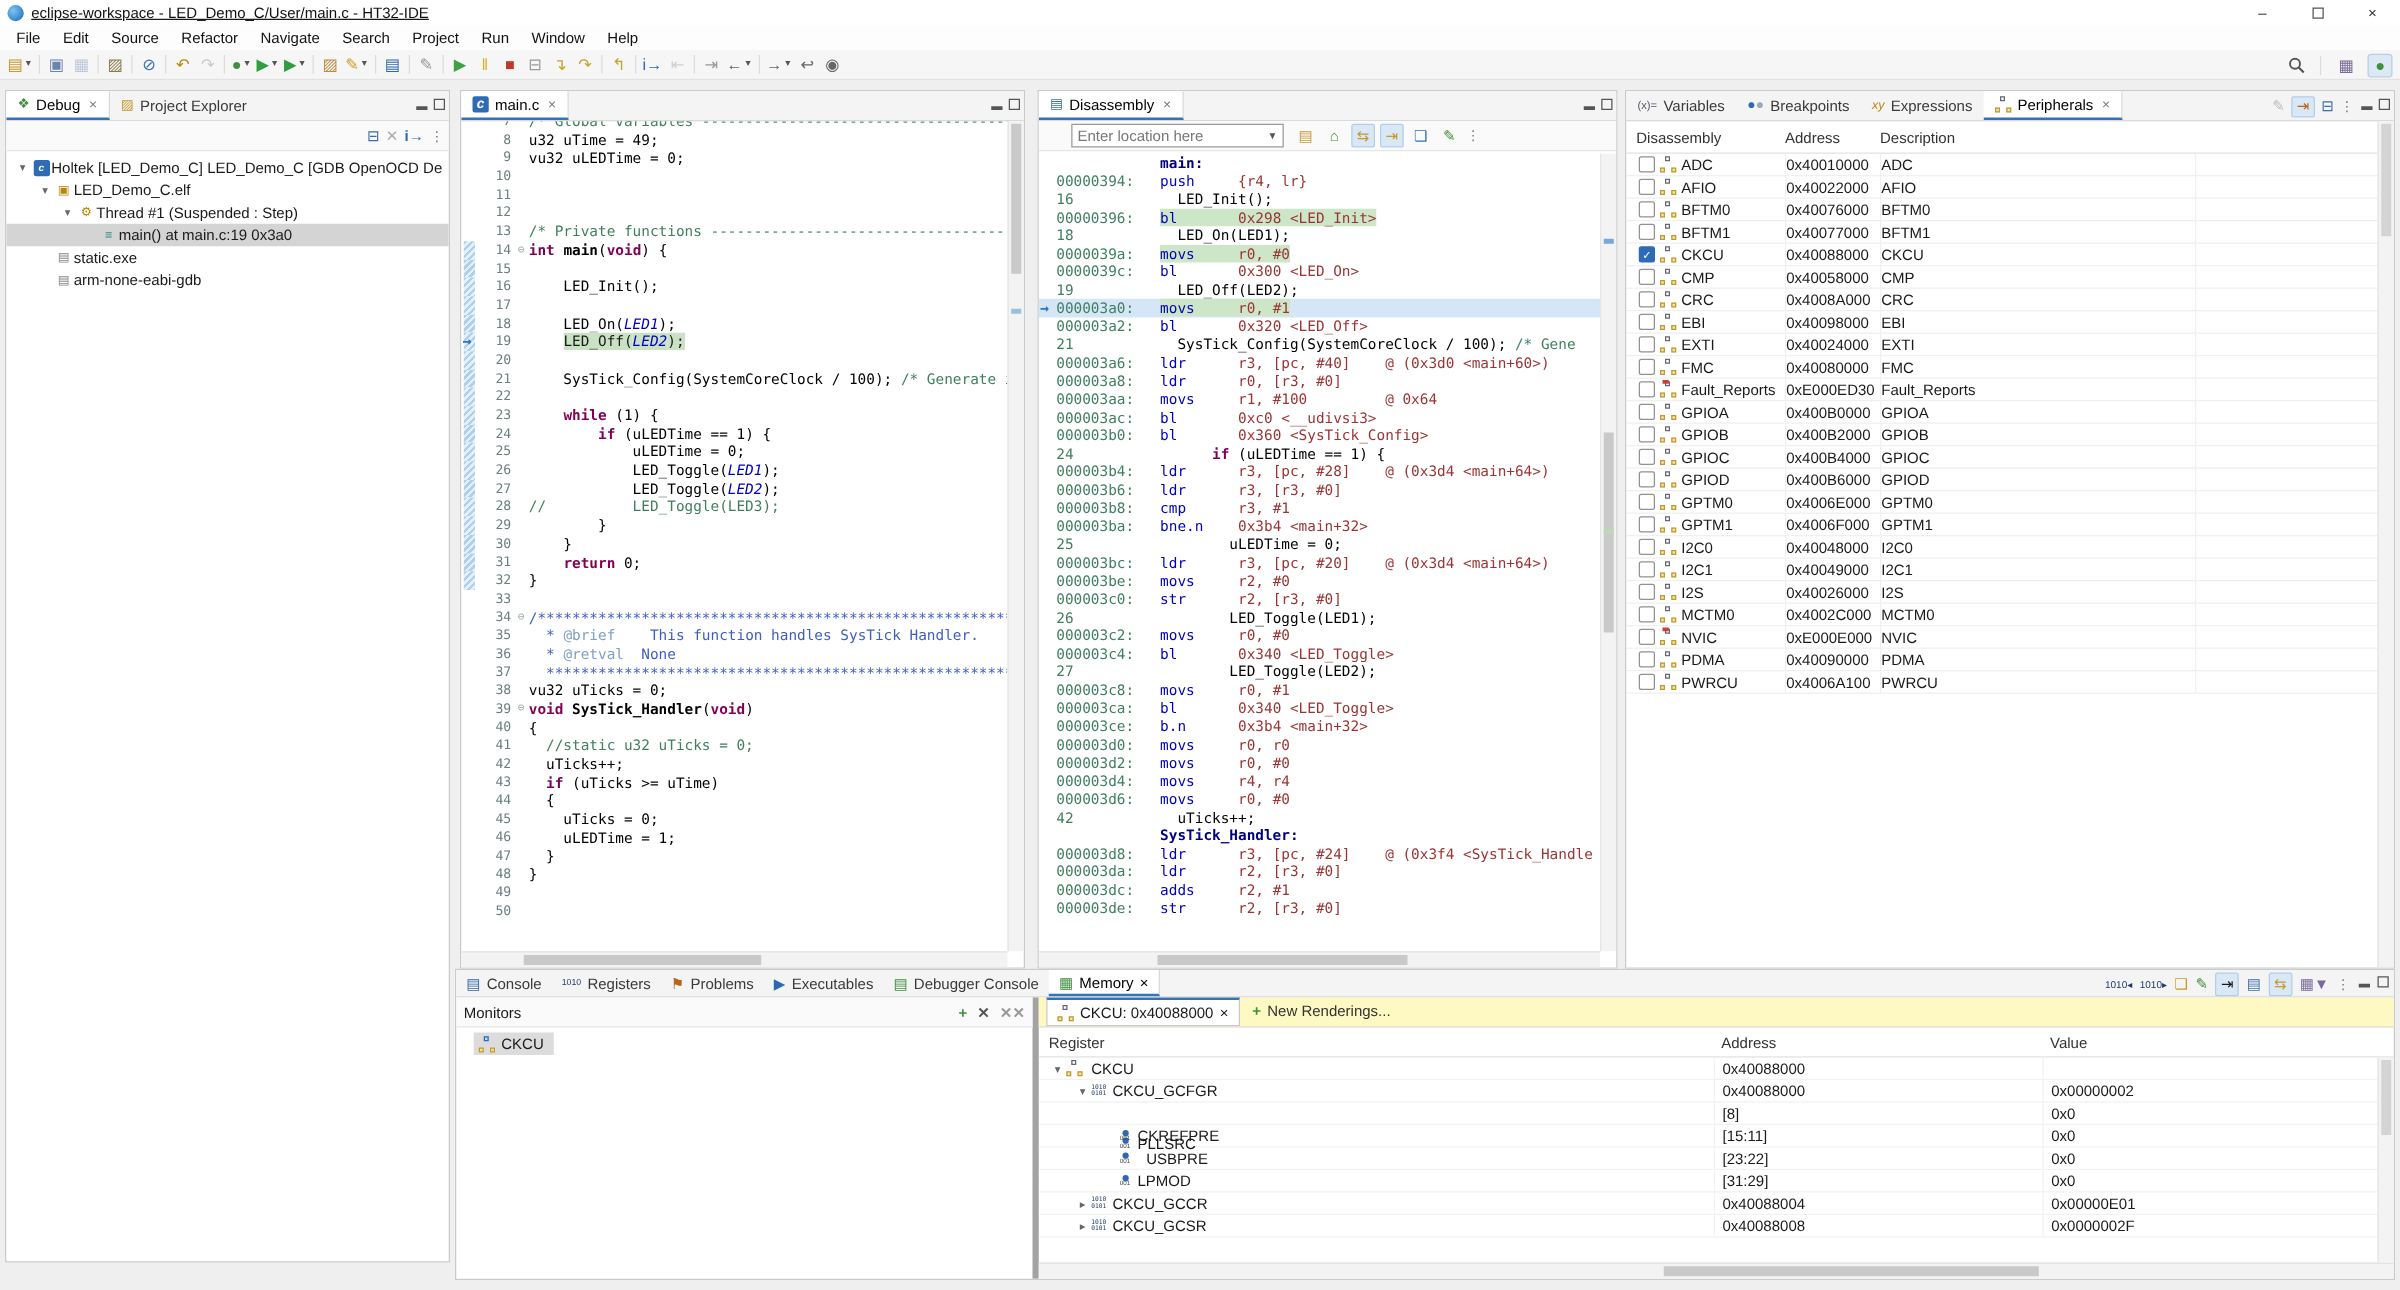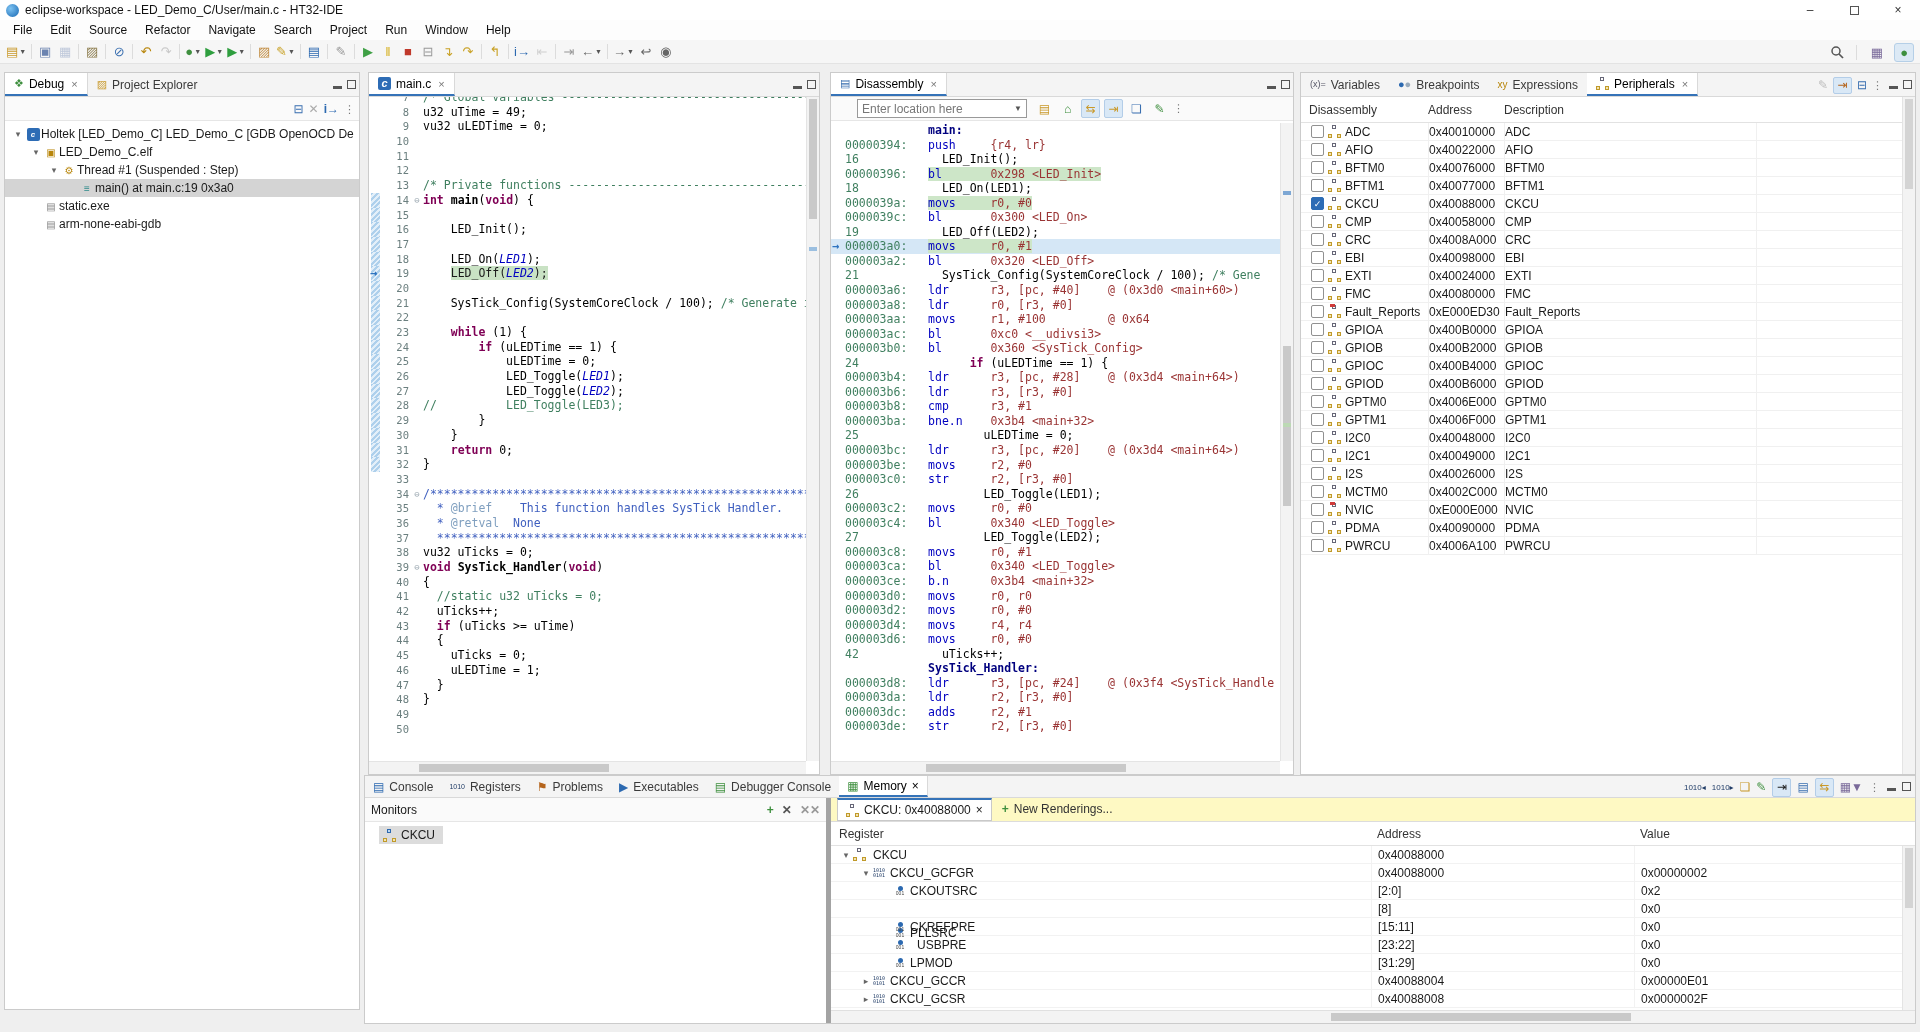--- a/index.html
+++ b/index.html
@@ -1,19 +1,19 @@
 <!DOCTYPE html>
 <html><head>
 <meta charset="utf-8">
 <style>
   *{margin:0;padding:0;box-sizing:border-box;}
   html,body{width:1920px;height:1032px;overflow:hidden;}
   body{font-family:"Liberation Sans",sans-serif;font-size:12px;color:#1a1a1a;background:#fff;position:relative;}
   
-  .titlebar{position:absolute;top:0;left:0;right:0;height:20px;background:#fff;display:flex;align-items:center;padding-left:6px;}
+  .titlebar{position:absolute;top:0;left:0;right:0;height:20px;background:#fff;display:flex;align-items:center;padding-left:6px;text-decoration:underline;}
   .app-ico{width:13px;height:13px;border-radius:50%;background:radial-gradient(circle at 35% 35%,#7ec3f2,#1667b2);margin-right:6px;flex:none;}
   .title-text{font-size:12px;color:#111;}
   .win-controls{position:absolute;right:0;top:0;height:20px;display:flex;}
   .win-btn{width:44px;height:20px;display:flex;align-items:center;justify-content:center;font-size:12px;color:#333;}
   .menubar{position:absolute;top:20px;left:0;right:0;height:20px;background:#fdfdfd;display:flex;align-items:center;padding-left:4px;}
   .menu-item{padding:2px 9px;color:#111;}
   .toolbar{position:absolute;top:40px;left:0;right:0;height:24px;background:#f6f6f6;border-bottom:1px solid #e3e3e3;display:flex;align-items:center;padding-left:4px;}
   .tb-ico{height:20px;min-width:20px;padding:0 2px;display:flex;align-items:center;justify-content:center;font-size:13px;line-height:1;}
   .tb-ico .dd{font-size:7px;color:#555;margin-left:1px;}
   .tb-ico.dim{opacity:.4;}
@@ -497,21 +497,21 @@
     <div class="vtabs">
       <div class="vtab">
         <span class="tic" style="color:#556;font-size:9px;">(x)=</span>
         <span>Variables</span>
       </div>
       <div class="vtab">
         <span class="tic" style="color:#2c69b0;">●<span style="color:#9ab;">●</span></span>
         <span>Breakpoints</span>
       </div>
       <div class="vtab">
-        <span class="tic" style="color:#b8860b;font-size:10px;">xy</span>
+        <span class="tic" style="color:#b8860b;font-style:italic;font-size:10px;">xy</span>
         <span>Expressions</span>
       </div>
       <div class="vtab active">
         <span class="net-ico">
             <span class="dot d1"></span>
             <span class="dot d2"></span>
             <span class="dot d3"></span>
           </span>
         <span>Peripherals</span>
         <span class="x">×</span>
@@ -975,32 +975,20 @@
             </div>
             <div class="mem-row">
               <span class="mc1" style="padding-left: 28px;">
                 <span class="exp">▾</span>
                 <span class="reg-ico">1010
 0101</span>
                 <span style="margin-left: 3px;">CKCU_GCFGR</span>
               </span>
               <span class="mc2" style="padding-left: 6px;">0x40088000</span>
               <span class="mc3" style="padding-left: 6px;">0x00000002</span>
-            </div>
-            <div class="mem-row">
-              <span class="mc1" style="padding-left: 48px;">
-                <span class="exp"></span>
-                <span class="field-ico">
-                  <i></i>
-                  <b>001</b>
-                </span>
-                <span style="margin-left: 3px;">CKOUTSRC</span>
-              </span>
-              <span class="mc2" style="padding-left: 6px;">[2:0]</span>
-              <span class="mc3" style="padding-left: 6px;">0x2</span>
             </div>
             <div class="mem-row">
               <span class="mc1" style="padding-left: 48px; margin-top: 48px;">
                 <span class="exp"></span>
                 <span class="field-ico">
                   <i></i>
                   <b>001</b>
                 </span>
                 <span style="margin-left: 3px;">PLLSRC</span>
               </span>

